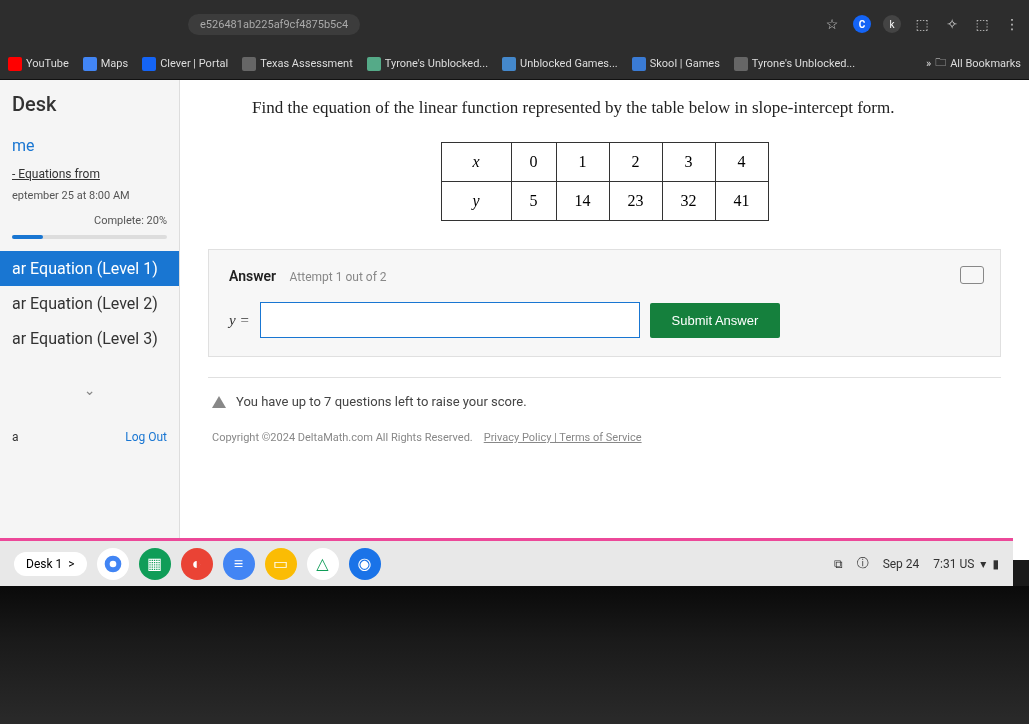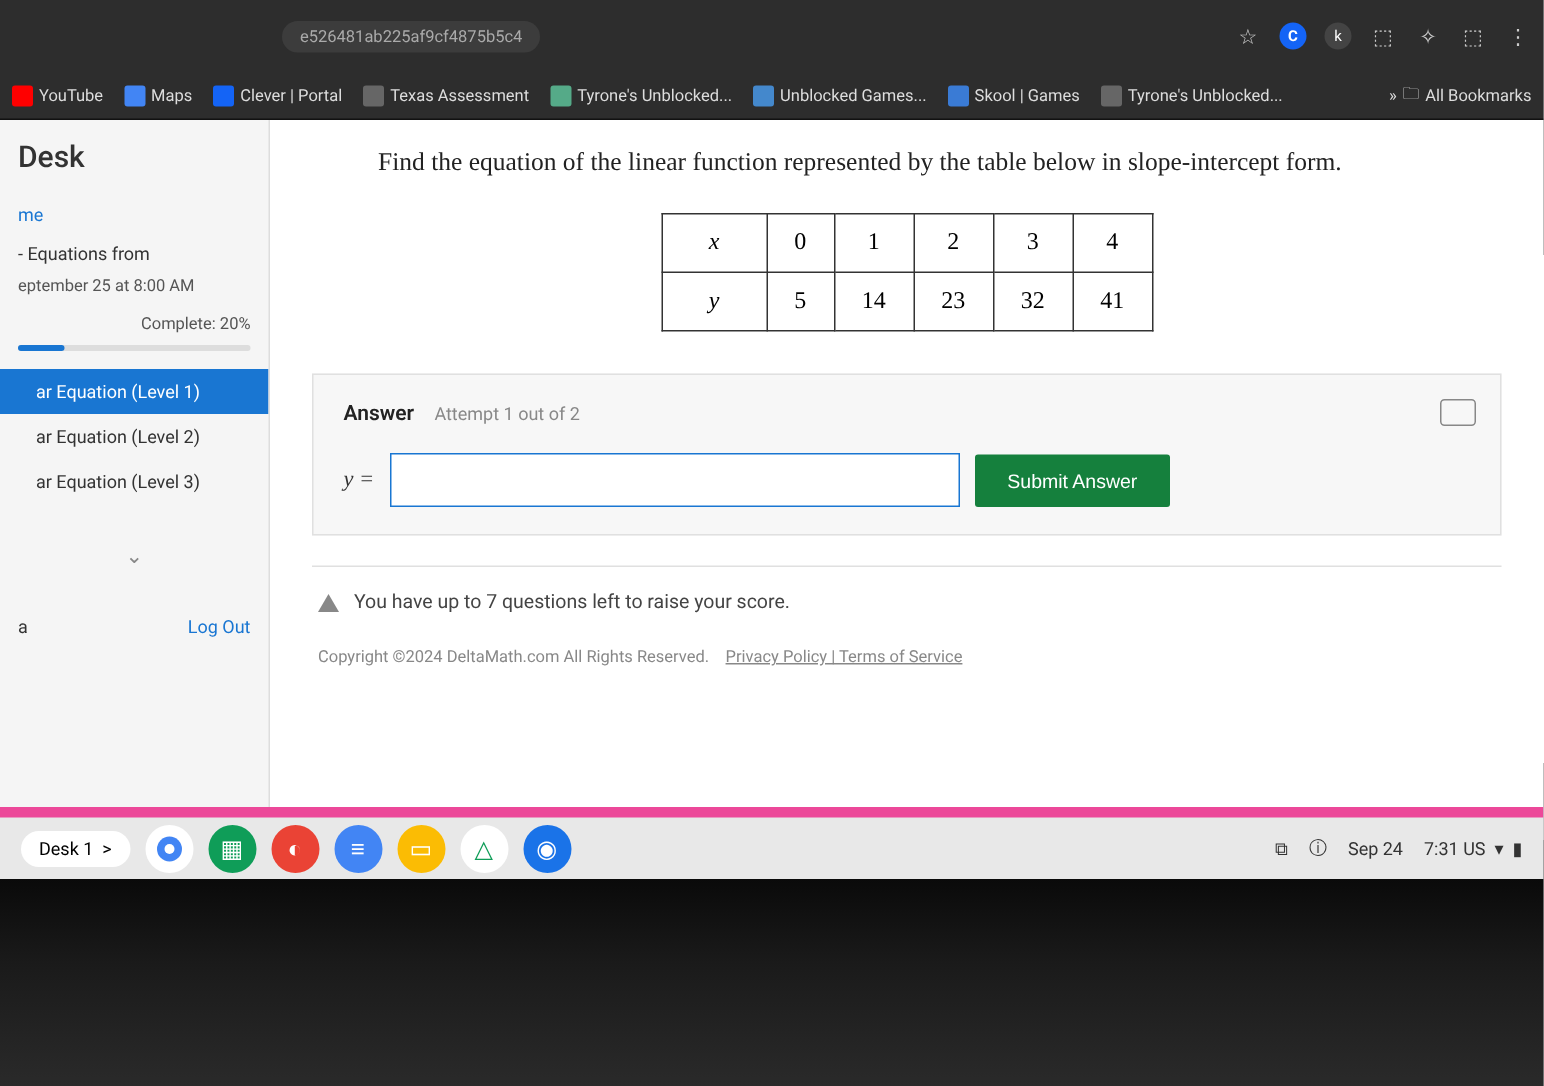--- a/index.html
+++ b/index.html
@@ -12,27 +12,27 @@
     
     .bookmarks-bar { background: #2d2d2d; color: #ddd; height: 32px; display: flex; align-items: center; padding: 0 8px; font-size: 11px; gap: 14px; border-bottom: 1px solid #111; }
     .bookmark { display: flex; align-items: center; gap: 4px; cursor: pointer; white-space: nowrap; }
     .bookmark-icon { width: 14px; height: 14px; border-radius: 2px; display: inline-block; }
     .all-bookmarks { margin-left: auto; display: flex; align-items: center; gap: 4px; }
     
     .app-body { display: flex; height: 480px; background: #fff; }
     
     .sidebar { width: 180px; background: #f5f5f5; border-right: 1px solid #ddd; padding: 12px 0; font-size: 13px; color: #333; overflow: hidden; }
     .sidebar-title { font-size: 20px; font-weight: 500; padding: 0 12px 14px; }
-    .sidebar-link { padding: 6px 12px; color: #1976d2; cursor: pointer; font-size: 12px; }
-    .sidebar-sub { padding: 6px 12px; font-size: 12px; color: #333; }
+    .sidebar-link { padding: 6px 12px; color: #1976d2; cursor: pointer; font-size: 16px; }
+    .sidebar-sub { padding: 6px 12px; font-size: 12px; color: #333; text-decoration: underline; }
     .sidebar-date { padding: 2px 12px 8px; font-size: 11px; color: #555; }
     .complete-row { padding: 4px 12px; font-size: 11px; color: #555; text-align: right; }
     .progress { height: 4px; background: #ddd; margin: 4px 12px 12px; border-radius: 2px; position: relative; }
     .progress-fill { height: 100%; background: #1976d2; border-radius: 2px; width: 20%; }
-    .level-item { padding: 8px 24px; font-size: 12px; cursor: pointer; }
+    .level-item { padding: 8px 12px; font-size: 16px; cursor: pointer; }
     .level-item.active { background: #1976d2; color: #fff; }
     .sidebar-collapse { text-align: center; padding: 8px; color: #888; font-size: 14px; cursor: pointer; margin-top: 18px; }
     .sidebar-bottom { display: flex; justify-content: space-between; align-items: center; padding: 24px 12px 8px; font-size: 12px; }
     .logout { color: #1976d2; cursor: pointer; font-size: 12px; }
     
     .main { flex: 1; padding: 18px 28px; overflow-y: auto; background: #fff; }
     .question { font-family: Georgia, serif; font-size: 17px; color: #222; margin-bottom: 24px; margin-left: 44px; }
     
     .data-table { margin: 0 auto 28px; border-collapse: collapse; }
     .data-table td { border: 1px solid #333; padding: 10px 18px; text-align: center; font-family: Georgia, serif; font-size: 16px; min-width: 44px; }
@@ -47,21 +47,21 @@
     .answer-input { flex: 0 0 380px; height: 36px; border: 1px solid #1976d2; background: #fff; padding: 0 8px; font-size: 14px; }
     .submit-btn { background: #15803d; color: #fff; border: none; padding: 10px 22px; font-size: 13px; cursor: pointer; border-radius: 2px; }
     .keyboard-icon { position: absolute; right: 16px; top: 16px; width: 24px; height: 18px; border: 1px solid #888; border-radius: 3px; cursor: pointer; }
     
     .notice { border-top: 1px solid #e0e0e0; padding: 16px 4px 12px; font-size: 13px; color: #444; display: flex; align-items: center; gap: 10px; }
     .notice-icon { width: 0; height: 0; border-left: 7px solid transparent; border-right: 7px solid transparent; border-bottom: 12px solid #888; }
     
     .footer { font-size: 11px; color: #888; padding: 10px 4px; }
     .footer a { color: #888; }
     
-    .taskbar { position: absolute; bottom: 138px; left: 0; right: 0; height: 48px; background: #e8e8e8; display: flex; align-items: center; padding: 0 14px; gap: 10px; border-top: 7px solid #ec4899; }
+    .taskbar { position: absolute; bottom: 138px; left: 0; right: 16px; height: 48px; background: #e8e8e8; display: flex; align-items: center; padding: 0 14px; gap: 10px; border-top: 3px solid #ec4899; }
     .desk-pill { background: #fff; border-radius: 14px; padding: 5px 12px; font-size: 12px; display: flex; align-items: center; gap: 6px; cursor: pointer; }
     .shelf-icon { width: 32px; height: 32px; border-radius: 50%; display: flex; align-items: center; justify-content: center; font-size: 16px; cursor: pointer; color: #fff; }
     .tray { margin-left: auto; display: flex; align-items: center; gap: 14px; font-size: 12px; color: #333; }
     .tray-status { display: flex; align-items: center; gap: 6px; }
     
     .laptop-bottom { position: absolute; bottom: 0; left: 0; right: 0; height: 138px; background: linear-gradient(180deg, #0a0a0a 0%, #1a1a1a 40%, #2a2a2a 100%); }
   </style>
 </head>
 <body>
 

